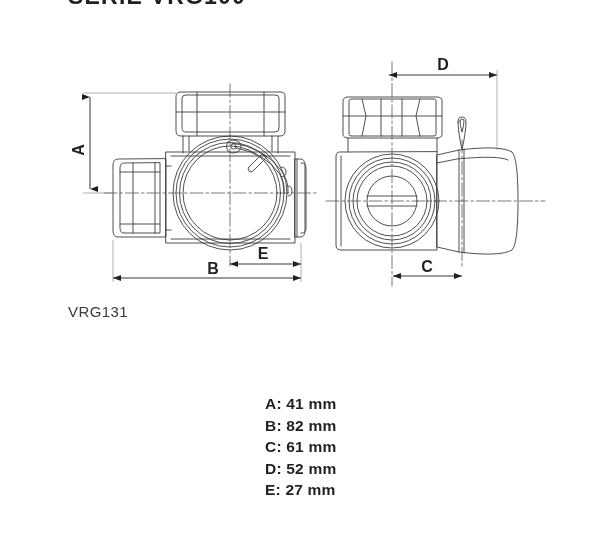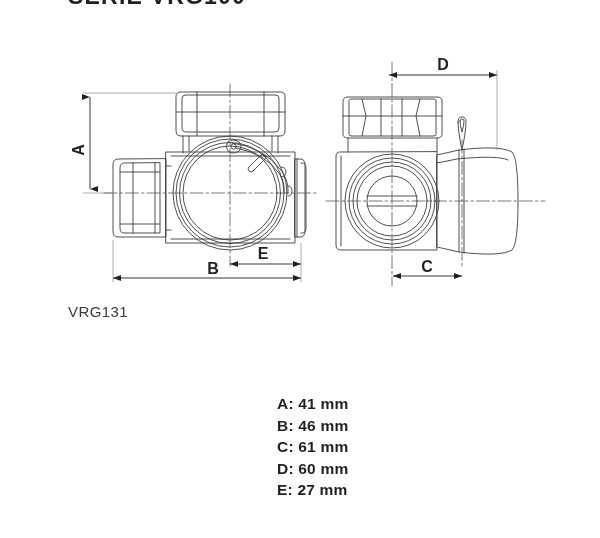--- a/index.html
+++ b/index.html
@@ -73,21 +73,20 @@
     top: 393px;
     width: 200px;
   }
   .dim-legend-row {
     font-size: 15.5px;
     font-weight: bold;
     color: #231f20;
     line-height: 21.5px;
     letter-spacing: 0.2px;
     white-space: nowrap;
-    margin-left: 12px;
   }
 </style>
 </head>
 <body>
 
 <div id="page-root">
 
   <div class="title-band">
     <div class="title-text">SERIE VRG100</div>
   </div>
@@ -249,19 +248,19 @@
       <line x1="393" y1="276" x2="462" y2="276" marker-start="url(#arrL)" marker-end="url(#arrR)"></line>
     </g>
     <text x="427" y="272" text-anchor="middle" font-family="Liberation Sans, sans-serif" font-size="16" font-weight="bold" fill="#231f20">C</text>
 
   </svg>
 
   <div class="part-label">VRG131</div>
 
   <div class="dim-legend">
     <div class="dim-legend-row">A: 41 mm</div>
-    <div class="dim-legend-row">B: 46 mm</div>
+    <div class="dim-legend-row">B: 82 mm</div>
     <div class="dim-legend-row">C: 61 mm</div>
-    <div class="dim-legend-row">D: 60 mm</div>
+    <div class="dim-legend-row">D: 52 mm</div>
     <div class="dim-legend-row">E: 27 mm</div>
   </div>
 
 </div>
 
 </body></html>

